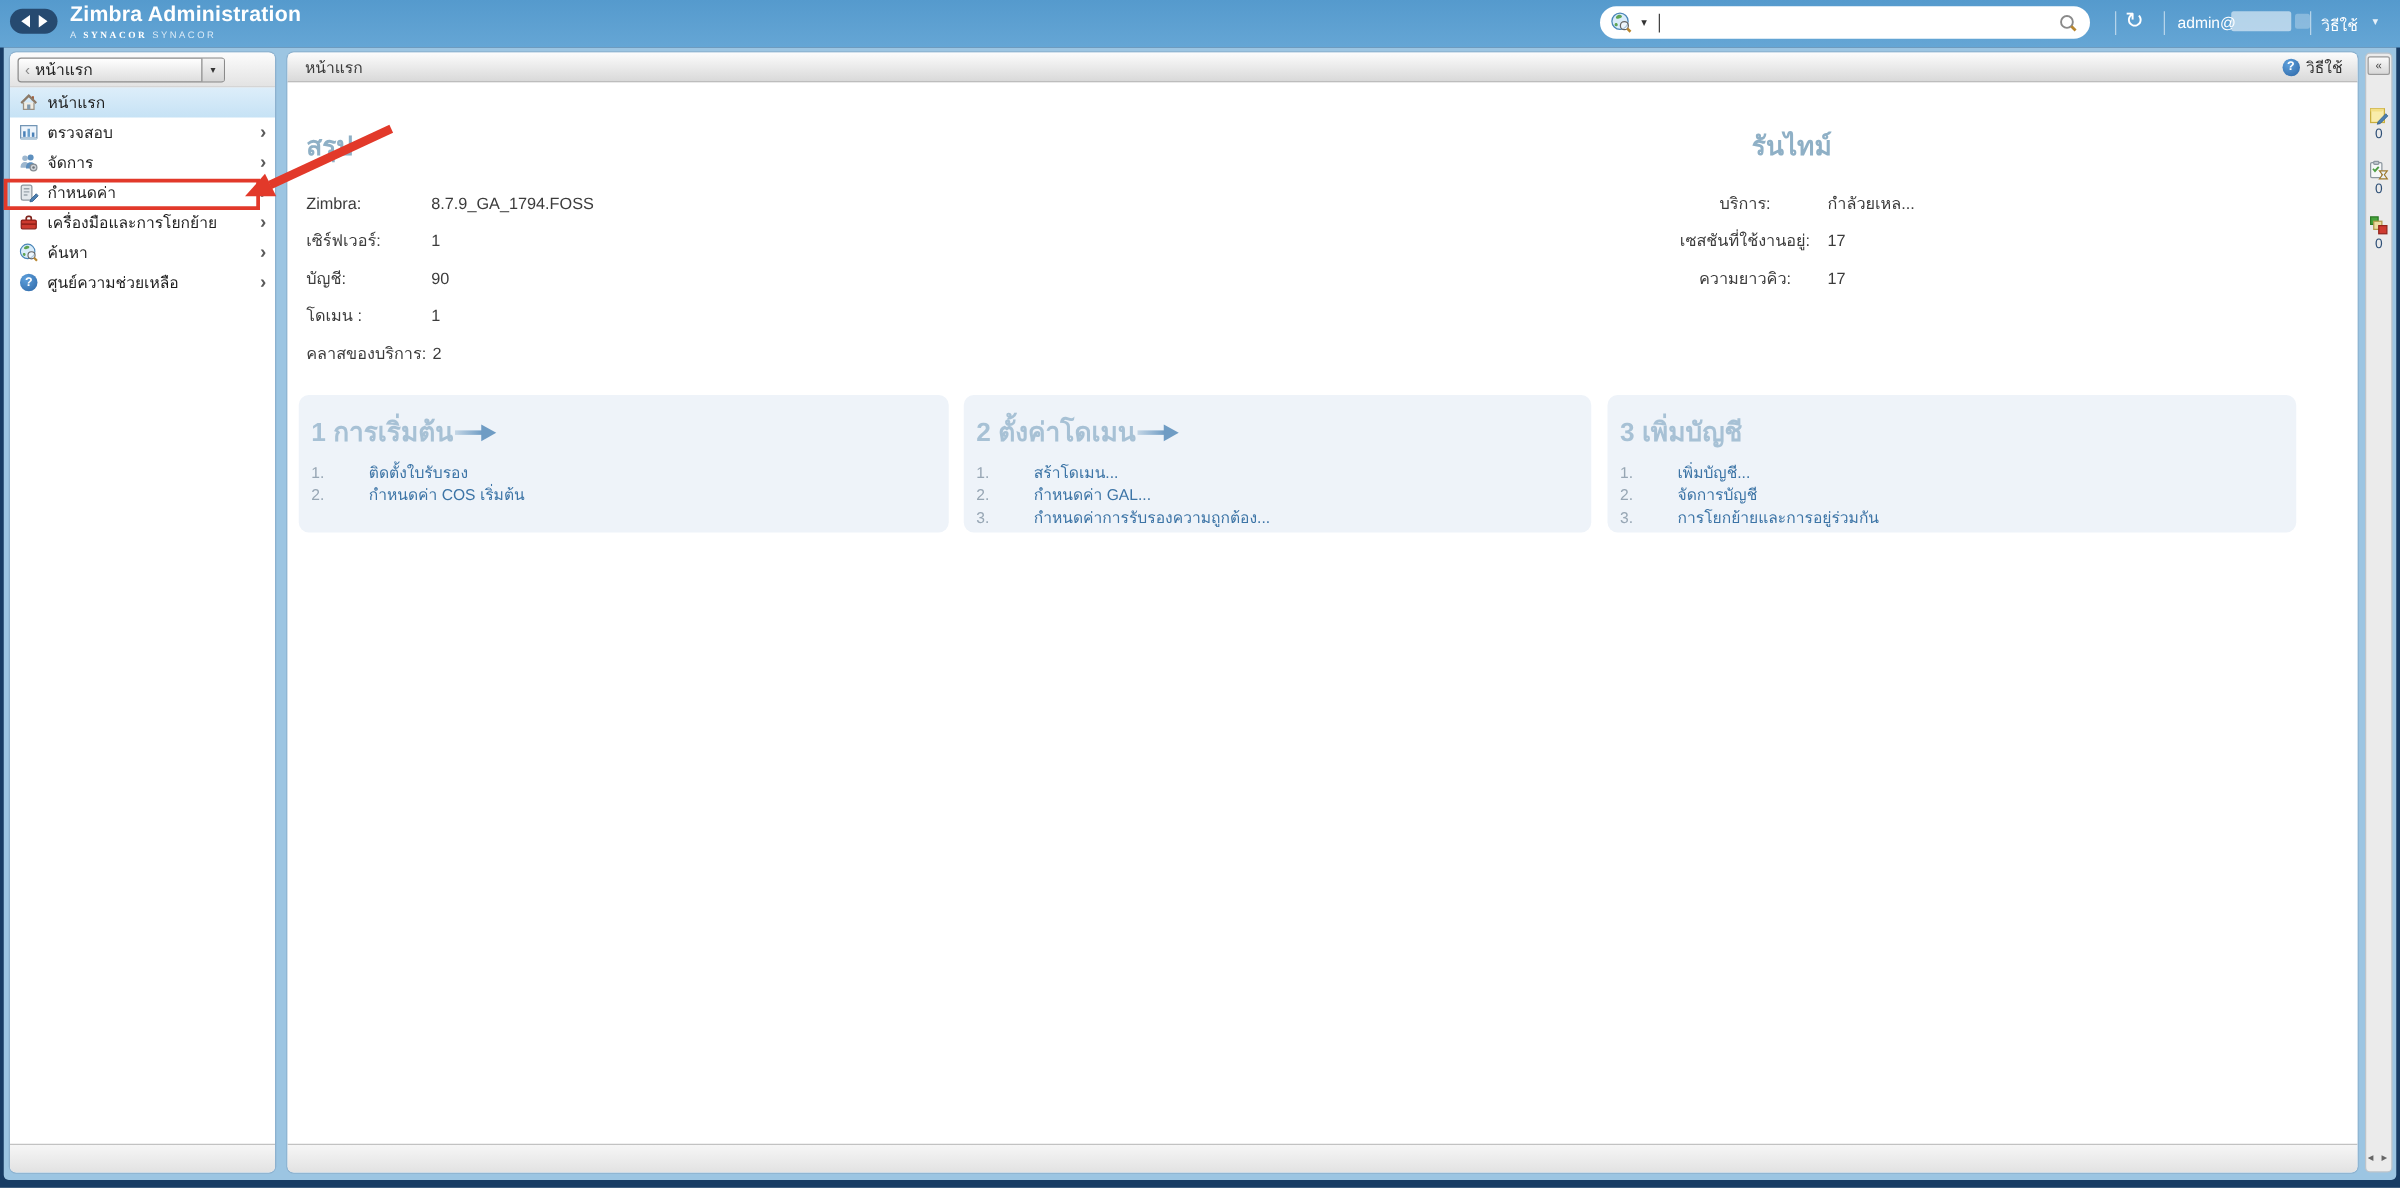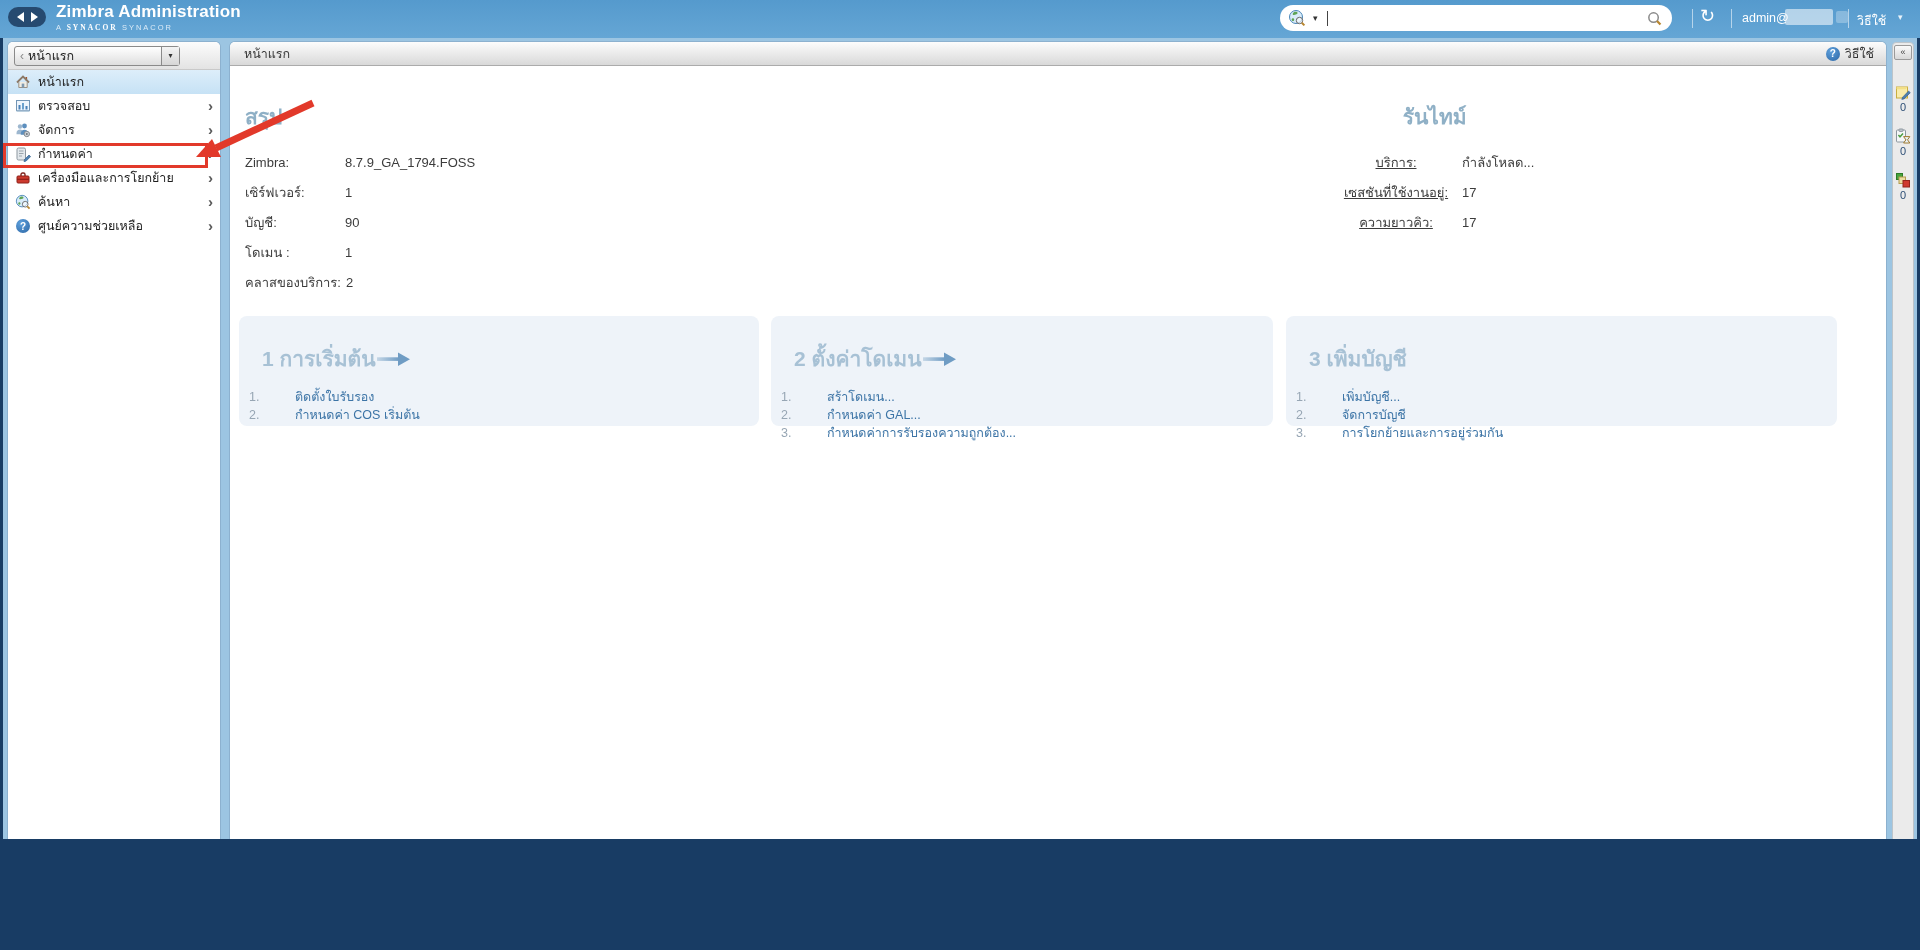--- a/index.html
+++ b/index.html
@@ -1,17 +1,17 @@
 <!DOCTYPE html>
 <html><head>
 <meta charset="utf-8">
 <style>
   html,body{margin:0;padding:0;background:#183c64;}
   *{box-sizing:border-box;}
-  .app{position:relative;width:1920px;height:839px;background:#183c64;overflow:hidden;
+  .app{position:relative;width:1920px;height:950px;background:#183c64;overflow:hidden;
        font-family:"Liberation Sans",sans-serif;}
   
   .header{position:absolute;left:0;top:0;width:1920px;height:38px;
           background:linear-gradient(#559acd,#65a6d5);}
   .navpill{position:absolute;left:8px;top:7px;width:38px;height:20px;border-radius:10px;
            background:#264a70;display:flex;align-items:center;justify-content:center;gap:7px;cursor:pointer;}
   .tri-l{width:0;height:0;border-top:5px solid transparent;border-bottom:5px solid transparent;border-right:7px solid #fff;}
   .tri-r{width:0;height:0;border-top:5px solid transparent;border-bottom:5px solid transparent;border-left:7px solid #fff;}
   .brand{position:absolute;left:56px;top:2px;color:#fff;}
   .brand .t{font-size:17px;font-weight:bold;letter-spacing:.2px;}
@@ -59,25 +59,25 @@
   
   .tabbar{height:24px;background:linear-gradient(#fcfcfc,#d9d9d9);border-bottom:1px solid #ababab;
           display:flex;align-items:center;padding:0 12px 0 14px;}
   .tabbar .tlabel{font-size:12.5px;color:#3a3a3a;}
   .tabhelp{margin-left:auto;display:flex;align-items:center;gap:5px;cursor:pointer;font-size:12.5px;color:#333;}
   .carea{position:absolute;left:0;right:0;top:24px;bottom:23px;background:#fff;}
   .sect{position:absolute;top:34px;}
   .sect h2{margin:0 0 23px 0;font-size:21px;color:#8fb0c6;font-weight:bold;}
   .drow{display:flex;margin-bottom:17px;font-size:13px;color:#3c3c3c;line-height:13px;}
   .drow .dl{min-width:100px;padding-right:5px;}
-  .sect.rt .drow .dl{min-width:127px;text-decoration:underline;}
+  .sect.rt .drow .dl{min-width:127px;}
   .sumwrap{left:15px;}
   .rtwrap{left:1105px;text-align:center;}
   .card{position:absolute;top:250px;height:110px;background:#eef3f9;border-radius:8px;padding:13px 14px 0 10px;}
-  .card h3{margin:13px;font-size:21px;color:#a7c1d5;font-weight:bold;display:flex;align-items:center;gap:0;}
+  .card h3{margin:0;font-size:21px;color:#a7c1d5;font-weight:bold;display:flex;align-items:center;gap:0;}
   .clist{margin-top:7px;counter-reset:n;}
   .cli{display:flex;font-size:12.5px;line-height:18px;}
   .cli::before{counter-increment:n;content:counter(n) ".";width:46px;color:#97a6b4;flex-shrink:0;}
   .cli a{color:#3c74a6;text-decoration:none;cursor:pointer;}
   
   .colbtn{margin-top:2px;width:18px;height:15px;border:1px solid #9a9a9a;border-radius:2px;
           background:linear-gradient(#fafafa,#d8d8d8);font-size:9px;color:#444;text-align:center;
           line-height:13px;cursor:pointer;}
   .sicon{margin-top:15px;width:16px;height:16px;cursor:pointer;}
   .sicon.first{margin-top:24px;}
@@ -255,21 +255,21 @@
         <div class="drow">
           <span class="dl">คลาสของบริการ:</span>
           <span class="dv">2</span>
         </div>
       </div>
 
       <div class="sect rt rtwrap">
         <h2>รันไทม์</h2>
         <div class="drow">
           <span class="dl">บริการ:</span>
-          <span class="dv">กำลังโหลด...</span>
+          <span class="dv">กำลัวยเหล...</span>
         </div>
         <div class="drow">
           <span class="dl">เซสชันที่ใช้งานอยู่:</span>
           <span class="dv">17</span>
         </div>
         <div class="drow">
           <span class="dl">ความยาวคิว:</span>
           <span class="dv">17</span>
         </div>
       </div>

